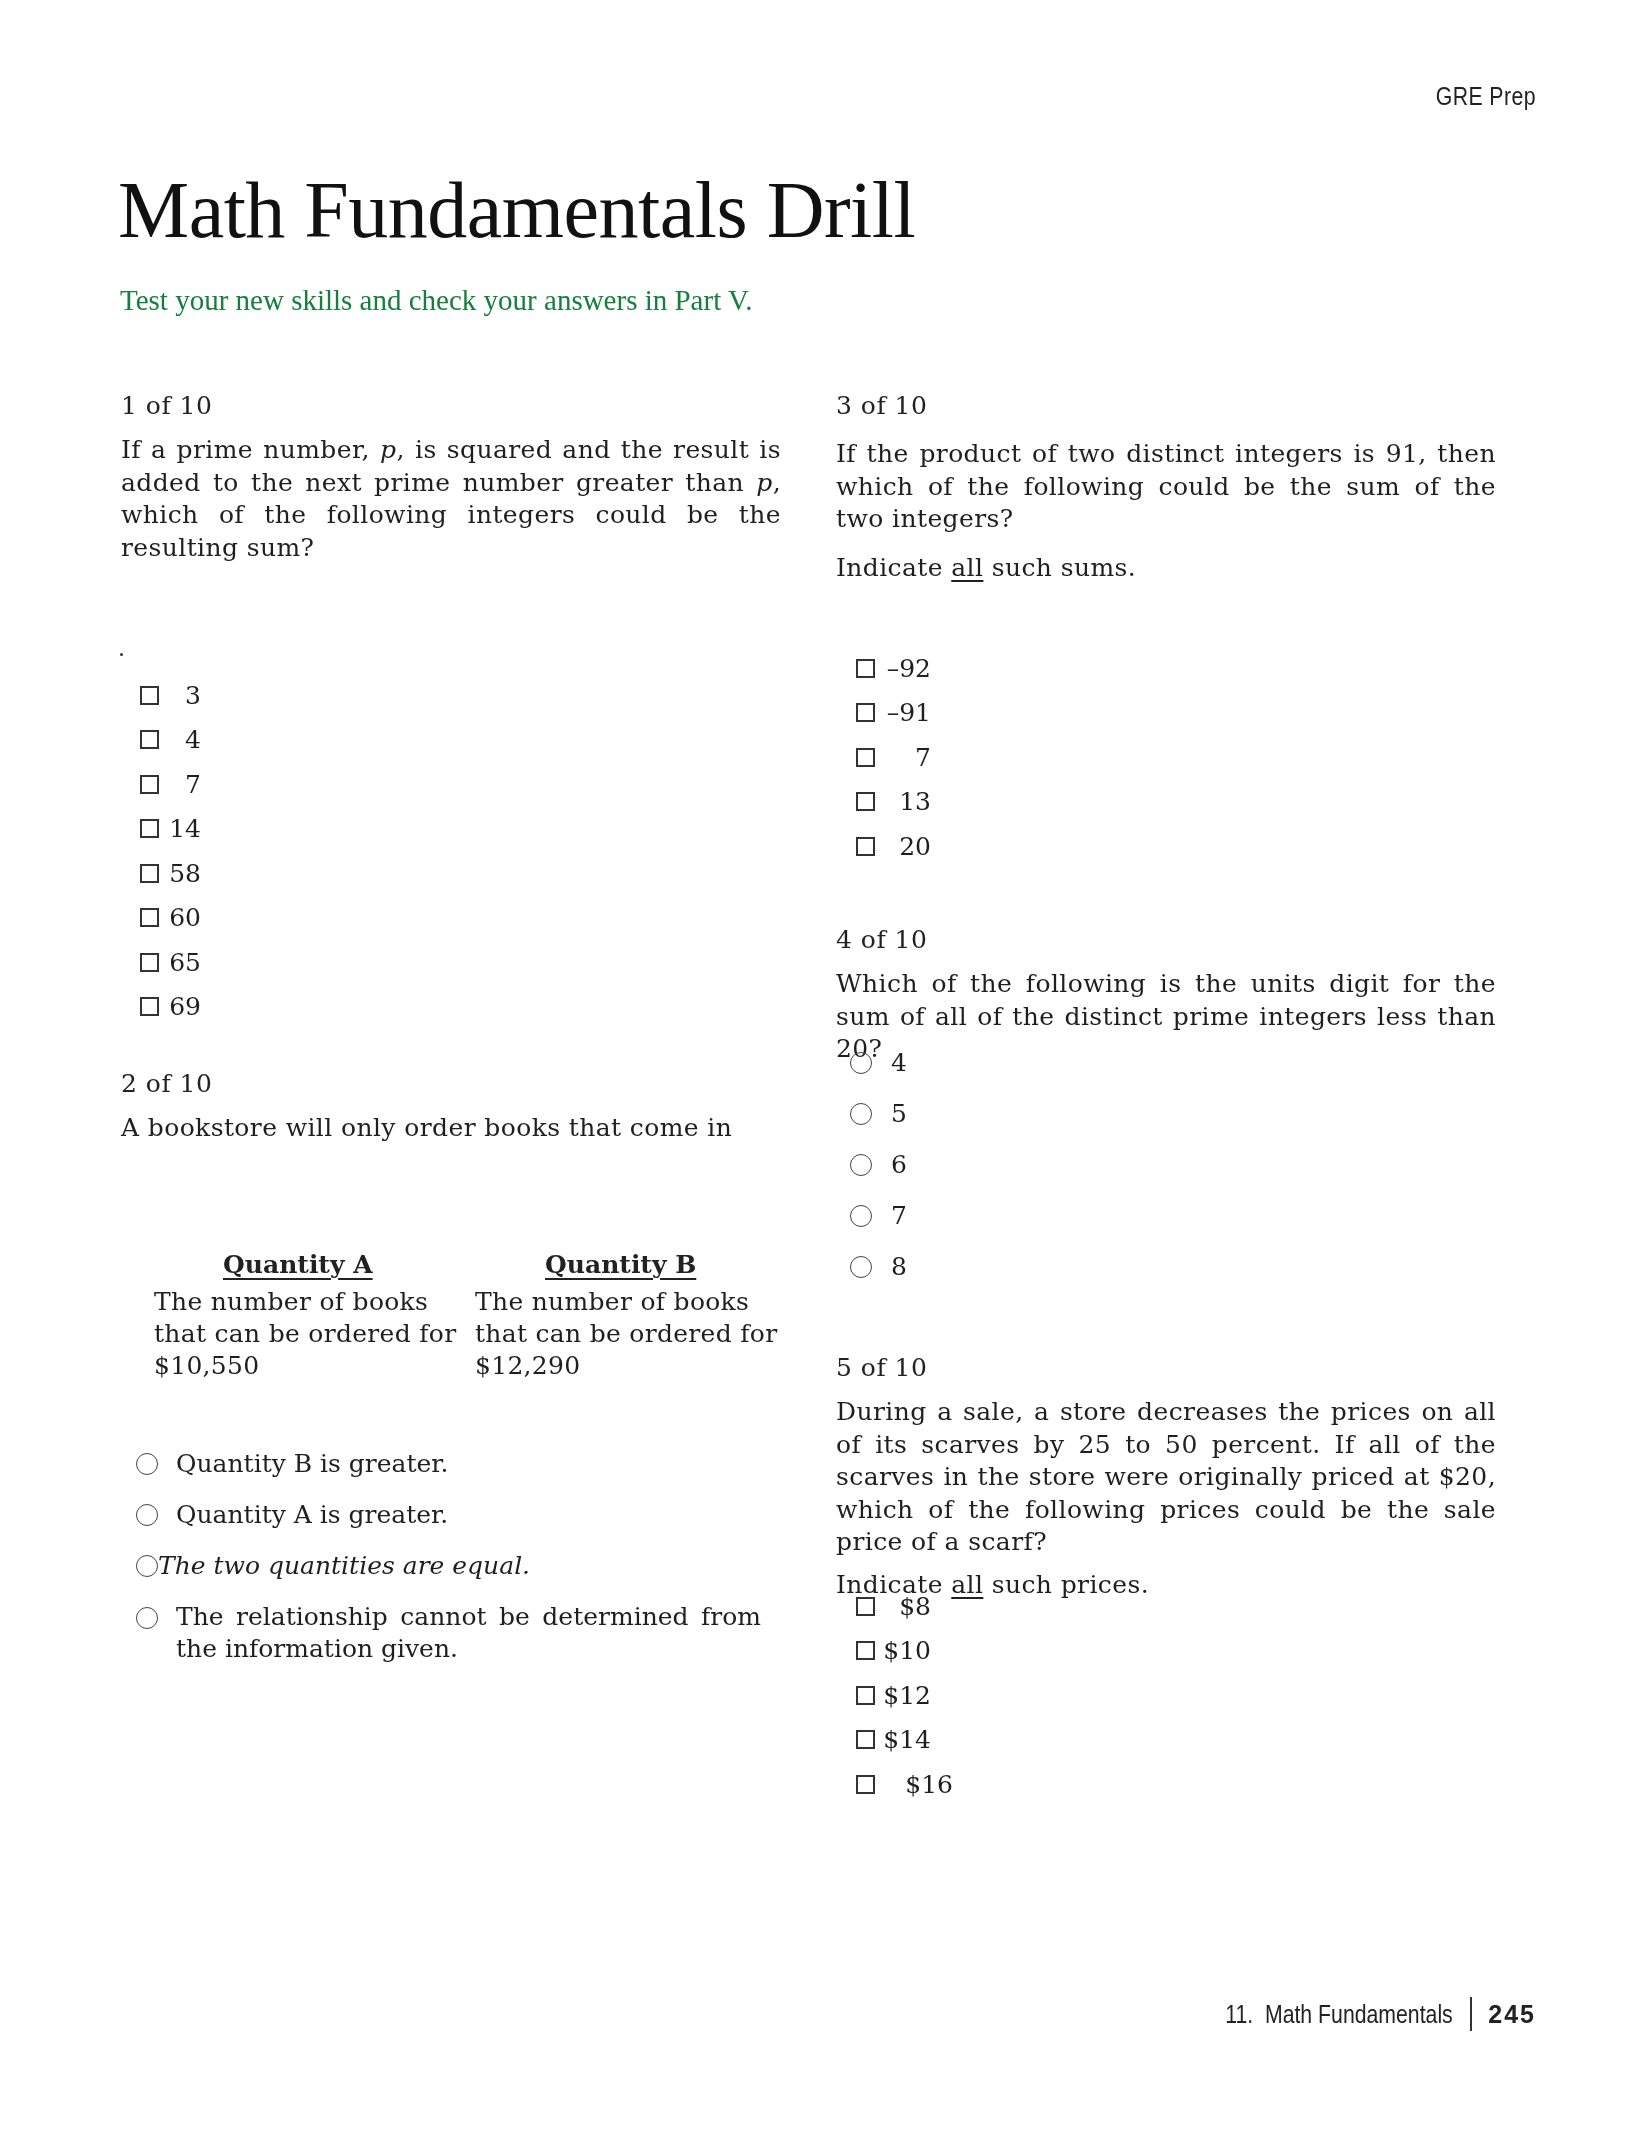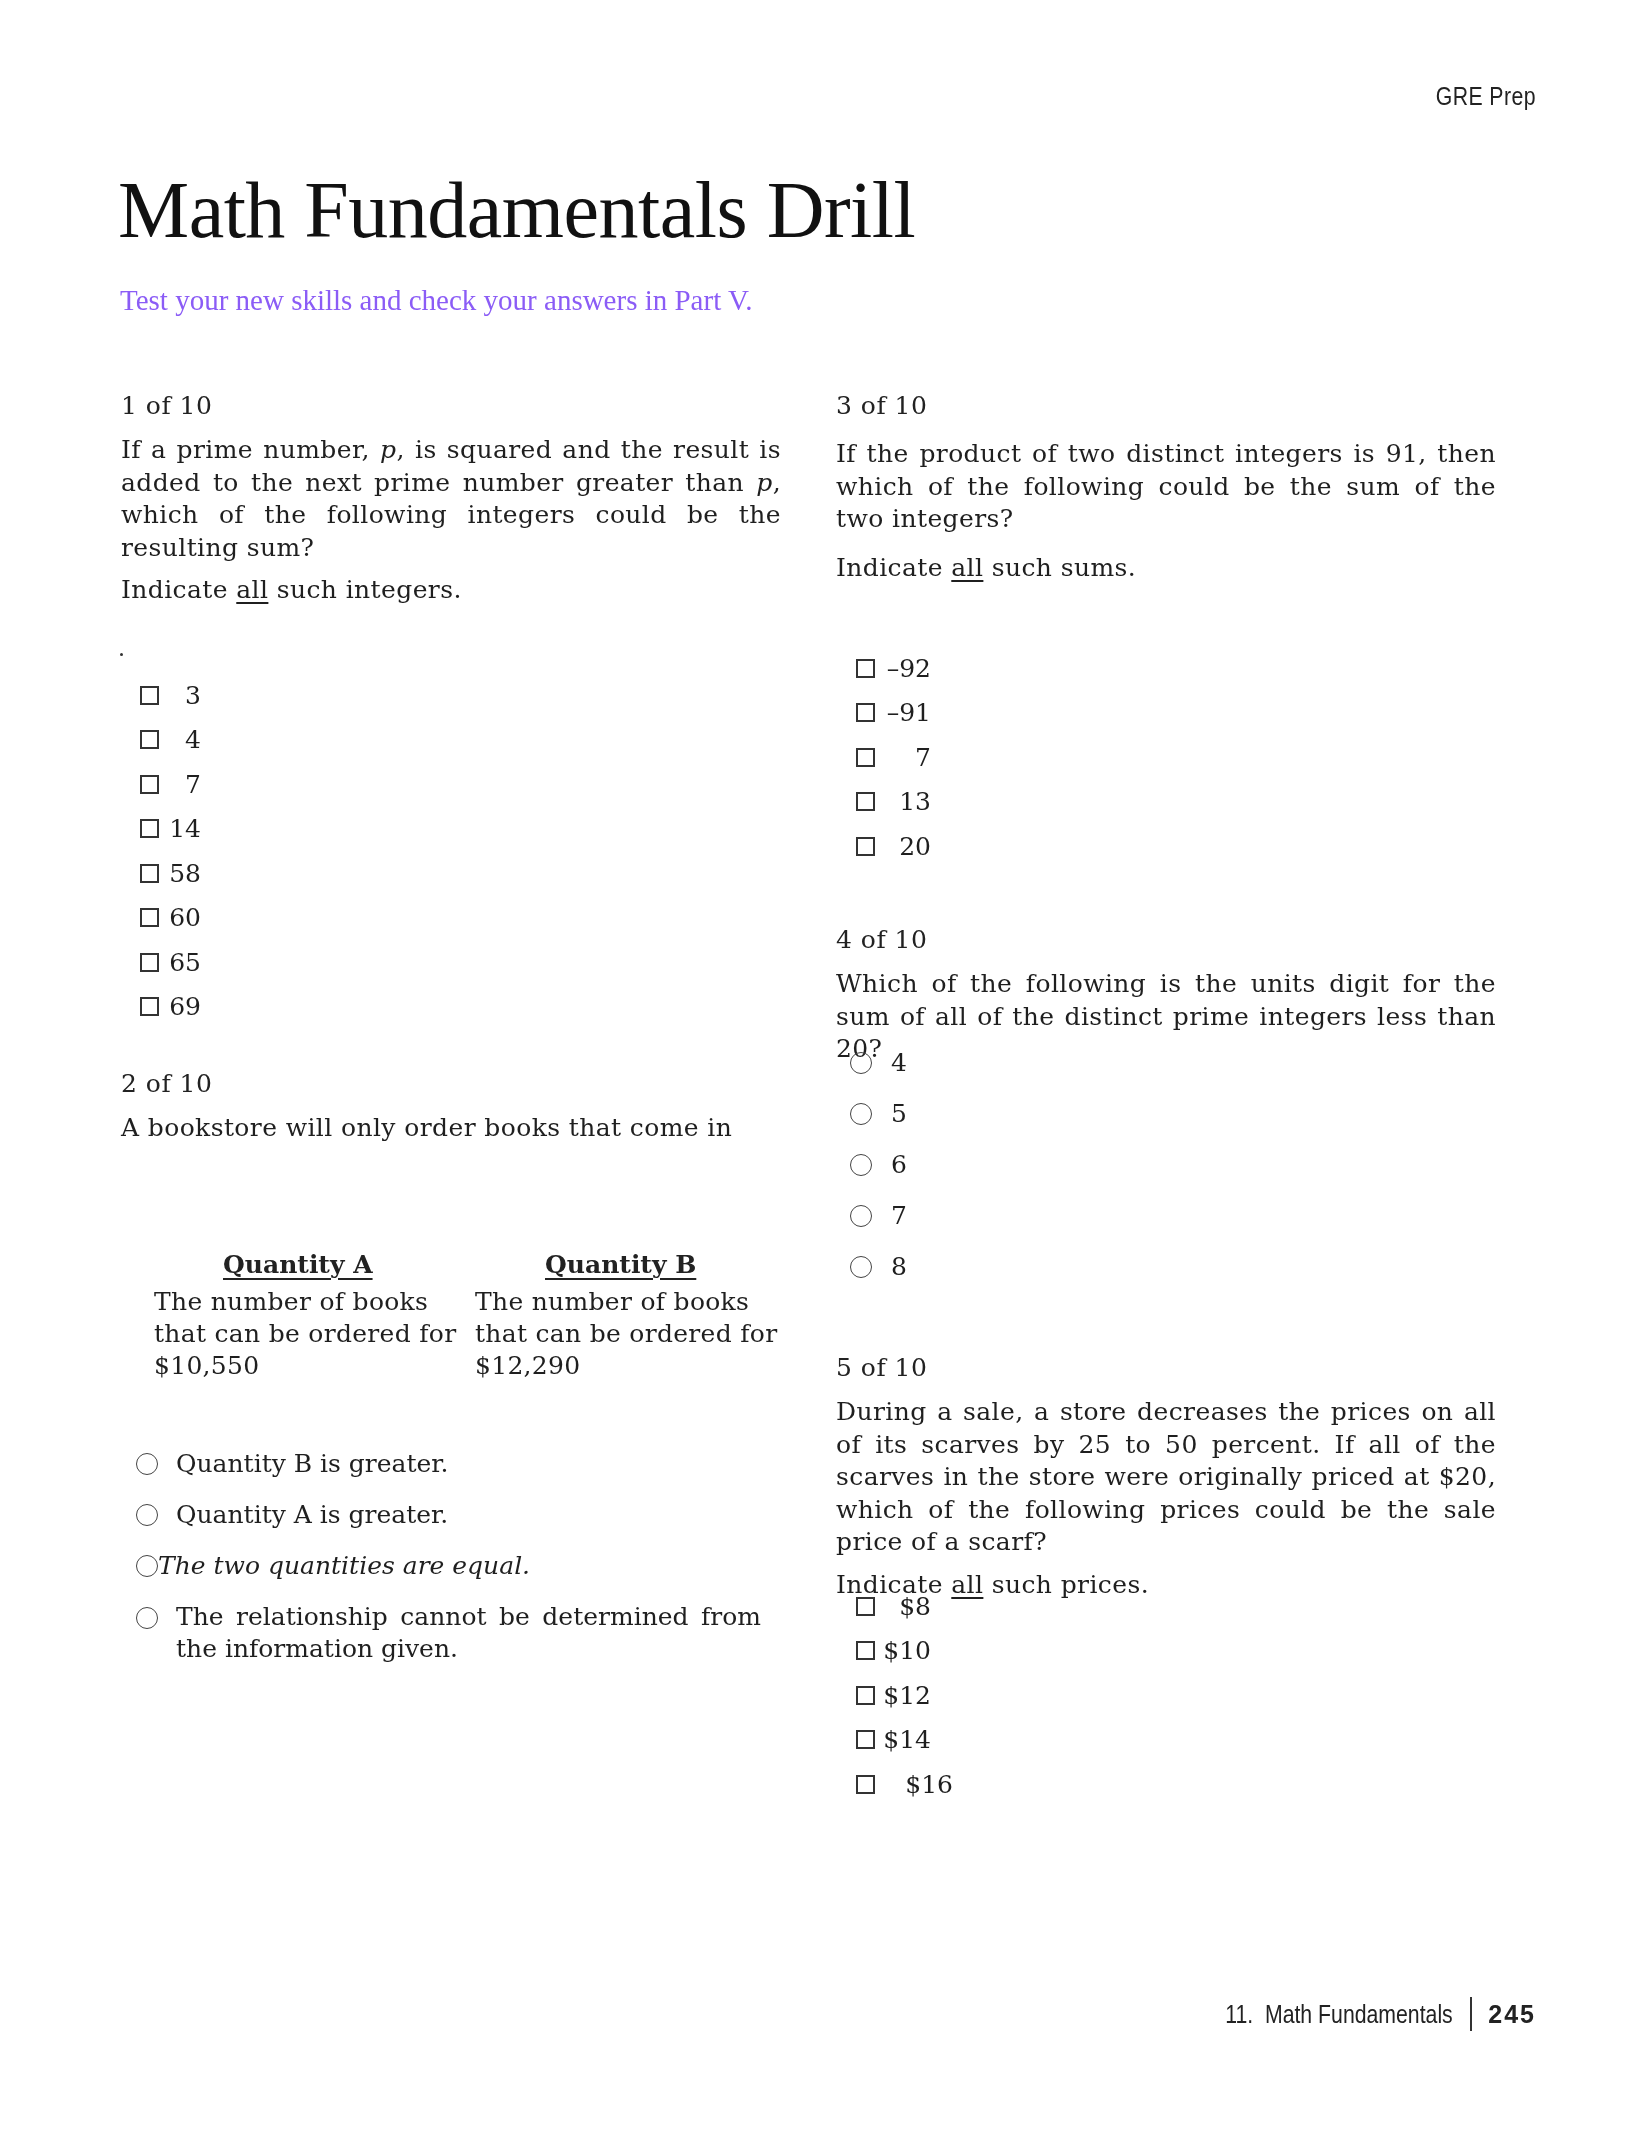--- a/index.html
+++ b/index.html
@@ -3,21 +3,21 @@
 <meta charset="utf-8">
 <style>
   html, body { margin: 0; padding: 0; background: #ffffff; }
   body { width: 1640px; height: 2130px; position: relative; overflow: hidden; color: #1a1a1a; }
   .sans { font-family: "Liberation Sans", "DejaVu Sans", sans-serif; }
   .serif { font-family: "Liberation Serif", "DejaVu Serif", serif; }
   .cm { font-family: "DejaVu Serif", "Liberation Serif", serif; }
 
   #running-head { position: absolute; top: 82px; right: 104px; font-size: 25px; color: #222; transform: scaleX(0.85); transform-origin: right center; letter-spacing: 0.5px; }
   #page-title { position: absolute; top: 165px; left: 118px; font-size: 80px; font-weight: normal; margin: 0; color: #111; letter-spacing: -0.5px; }
-  #page-subtitle { position: absolute; top: 284px; left: 120px; font-size: 29px; color: #8b5cf6; margin: 0; text-align: center; }
+  #page-subtitle { position: absolute; top: 284px; left: 120px; font-size: 29px; color: #15803d; margin: 0; text-align: center; }
 
   .col { position: absolute; width: 660px; }
   #col-left { left: 121px; top: 390px; }
   #col-right { left: 836px; top: 390px; }
 
   .q { position: absolute; left: 0; width: 660px; }
   .qnum { font-size: 25px; line-height: 32px; margin: 0 0 12px 0; color: #222; letter-spacing: 0.5px; }
   .qtext { font-size: 25px; line-height: 32.5px; margin: 0; text-align: justify; color: #1f1f1f; letter-spacing: 0.4px; }
   .instr { font-size: 25px; line-height: 32px; margin: 10px 0 0 0; color: #1f1f1f; letter-spacing: 0.4px; }
   .u { text-decoration: underline; text-underline-offset: 4px; }
@@ -45,21 +45,20 @@
 <div id="running-head" class="sans">GRE Prep</div>
 
 <h1 id="page-title" class="serif">Math Fundamentals Drill</h1>
 <p id="page-subtitle" class="serif">Test your new skills and check your answers in Part V.</p>
 
 <div id="col-left" class="col cm">
 
   <div class="q" style="top:0;">
     <p class="qnum">1 of 10</p>
     <p class="qtext"><span>If a prime number, </span><span class="it">p</span><span>, is squared and the result is added to the next prime number greater than </span><span class="it">p</span><span>, which of the following integers could be the resulting sum?</span></p>
-    <p class="instr"><span>Indicate </span><span class="u">all</span><span> such integers.</span></p>
   </div>
   <div class="stray-dot" style="left:-1px; top:263px;"></div>
   <ul class="opts" style="position:absolute; top:283px; left:19px;">
     <li class="opt" style="height:44.5px;">
         <span class="chk"></span>
         <span class="optlbl" style="width:42px;">3</span>
       </li>
     <li class="opt" style="height:44.5px;">
         <span class="chk"></span>
         <span class="optlbl" style="width:42px;">4</span>

